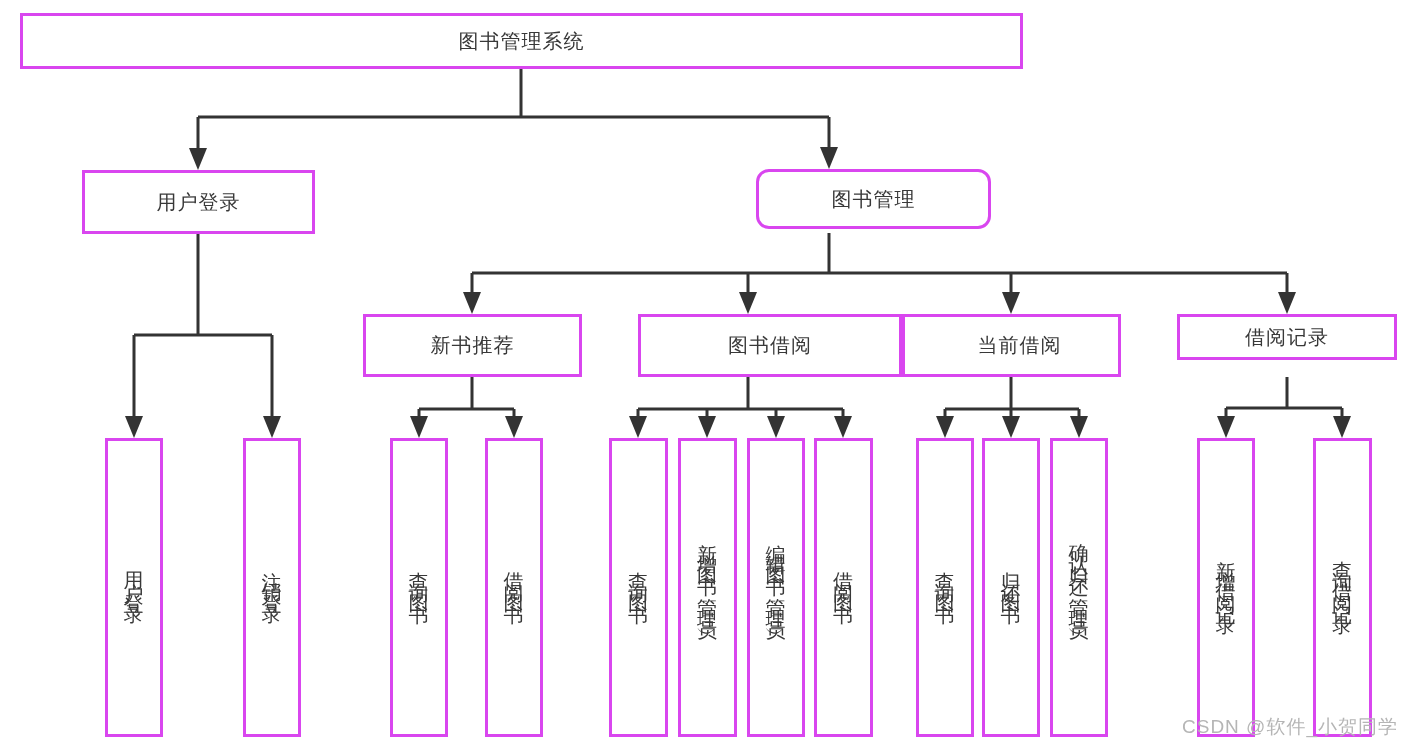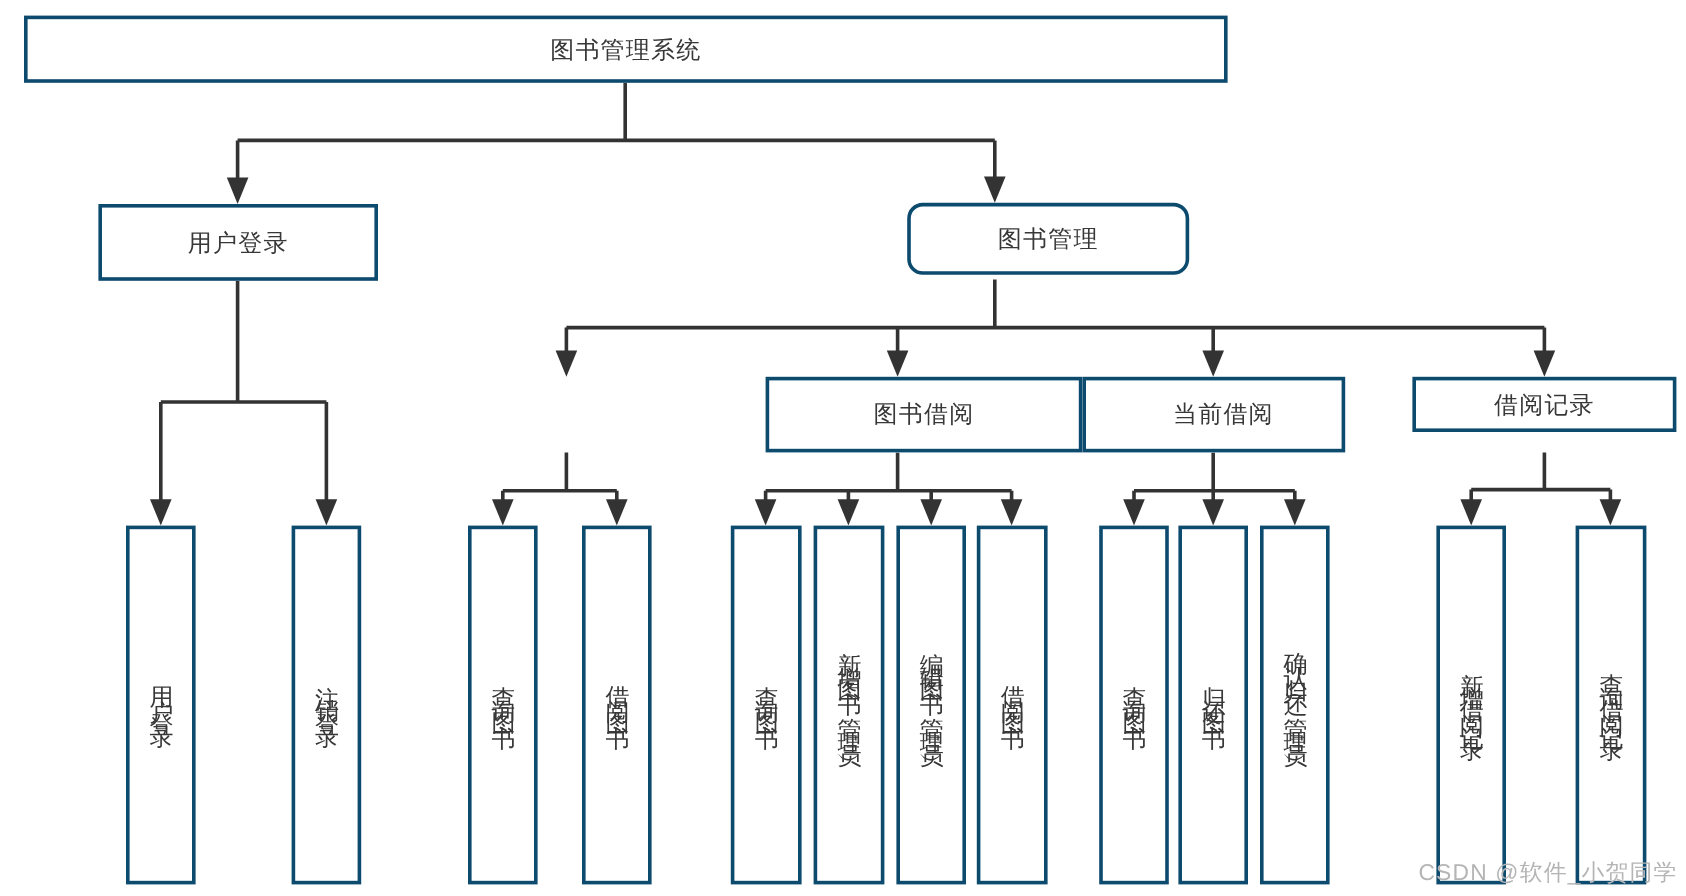--- a/index.html
+++ b/index.html
@@ -9,21 +9,21 @@
     background:#ffffff;
     font-family:"Liberation Sans","DejaVu Sans",sans-serif;
     overflow:hidden;
   }
   svg.connectors { position:absolute; left:0; top:0; width:1405px; height:747px; }
   svg.connectors path.line { stroke:#333333; stroke-width:3; fill:none; }
   svg.connectors path.arrow { fill:#333333; stroke:none; }
   .node {
     position:absolute;
     background:#ffffff;
-    border:3px solid #0c4a6e;
+    border:3px solid #d946ef;
     box-sizing:border-box;
     color:#383838;
     display:flex; align-items:center; justify-content:center;
     text-align:center;
   }
   .hbox { font-size:20px; letter-spacing:1px; }
   .vbox {
     width:58px; top:438px; height:299px;
     font-size:20px;
     writing-mode:vertical-rl;
@@ -94,20 +94,21 @@
       <path class="arrow" d="M1217,416 H1235 L1226,438 Z"></path>
       <path class="arrow" d="M1333,416 H1351 L1342,438 Z"></path>
     </g>
   </svg>
 
   <div class="node hbox" style="left:20px; top:13px; width:1003px; height:56px;">图书管理系统</div>
 
   <div class="node hbox" style="left:82px; top:170px; width:233px; height:64px;">用户登录</div>
   <div class="node hbox" style="left:756px; top:169px; width:235px; height:60px;border-radius:13px;">图书管理</div>
 
+  <div class="node hbox" style="left:363px; top:314px; width:219px; height:63px;">新书推荐</div>
   <div class="node hbox" style="left:638px; top:314px; width:264px; height:63px;">图书借阅</div>
   <div class="node hbox" style="left:902px; top:314px; width:219px; height:63px;padding-left:16px;">当前借阅</div>
   <div class="node hbox" style="left:1177px; top:314px; width:220px; height:46px;">借阅记录</div>
 
   <div class="node vbox" style="left:105px;">用户登录</div>
   <div class="node vbox" style="left:243px;">注销登录</div>
 
   <div class="node vbox" style="left:390px;">查询图书</div>
   <div class="node vbox" style="left:485px;">借阅图书</div>
 

